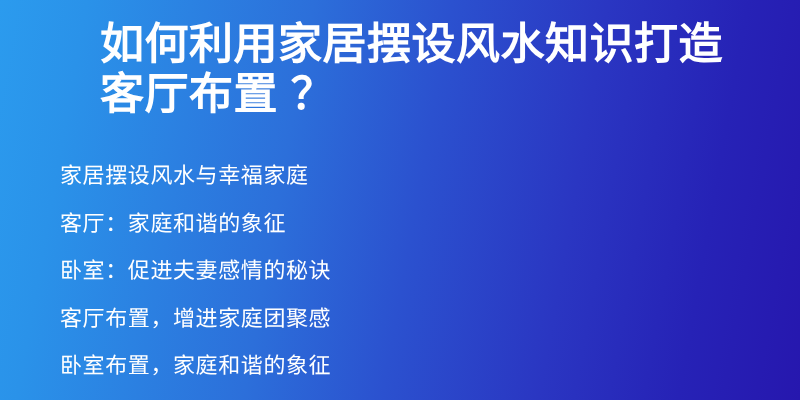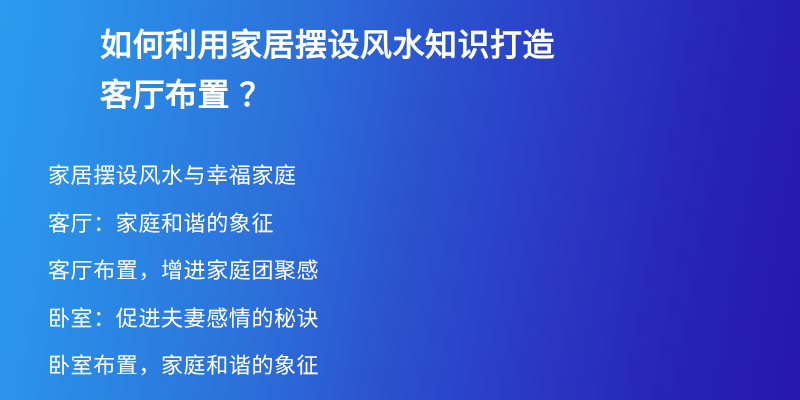--- a/index.html
+++ b/index.html
@@ -36,21 +36,21 @@
   #title-block {
     position: absolute;
     left: 100px;
     top: 20px;
     width: 640px;
   }
 
   .title-line {
     display: block;
     color: #ffffff;
-    font-size: 32px;
+    font-size: 44px;
     font-weight: bold;
     line-height: 50px;
     letter-spacing: 0.5px;
     white-space: nowrap;
     text-rendering: geometricPrecision;
   }
 
   
   #body-list {
     position: absolute;
@@ -63,33 +63,34 @@
   }
 
   .body-line {
     display: block;
     color: #ffffff;
     font-size: 22px;
     font-weight: normal;
     line-height: 47.5px;
     letter-spacing: 0.6px;
     white-space: nowrap;
+    margin-left: 12px;
   }
 </style>
 </head>
 <body>
 
 <div id="card">
 
   <div id="title-block">
     <span class="title-line">如何利用家居摆设风水知识打造</span>
     <span class="title-line">客厅布置 ？</span>
   </div>
 
   <ul id="body-list">
     <li class="body-line">家居摆设风水与幸福家庭</li>
     <li class="body-line">客厅：家庭和谐的象征</li>
+    <li class="body-line">卧室：促进夫妻感情的秘诀</li>
     <li class="body-line">客厅布置，增进家庭团聚感</li>
-    <li class="body-line">卧室：促进夫妻感情的秘诀</li>
     <li class="body-line">卧室布置，家庭和谐的象征</li>
   </ul>
 
 </div>
 
 </body></html>

